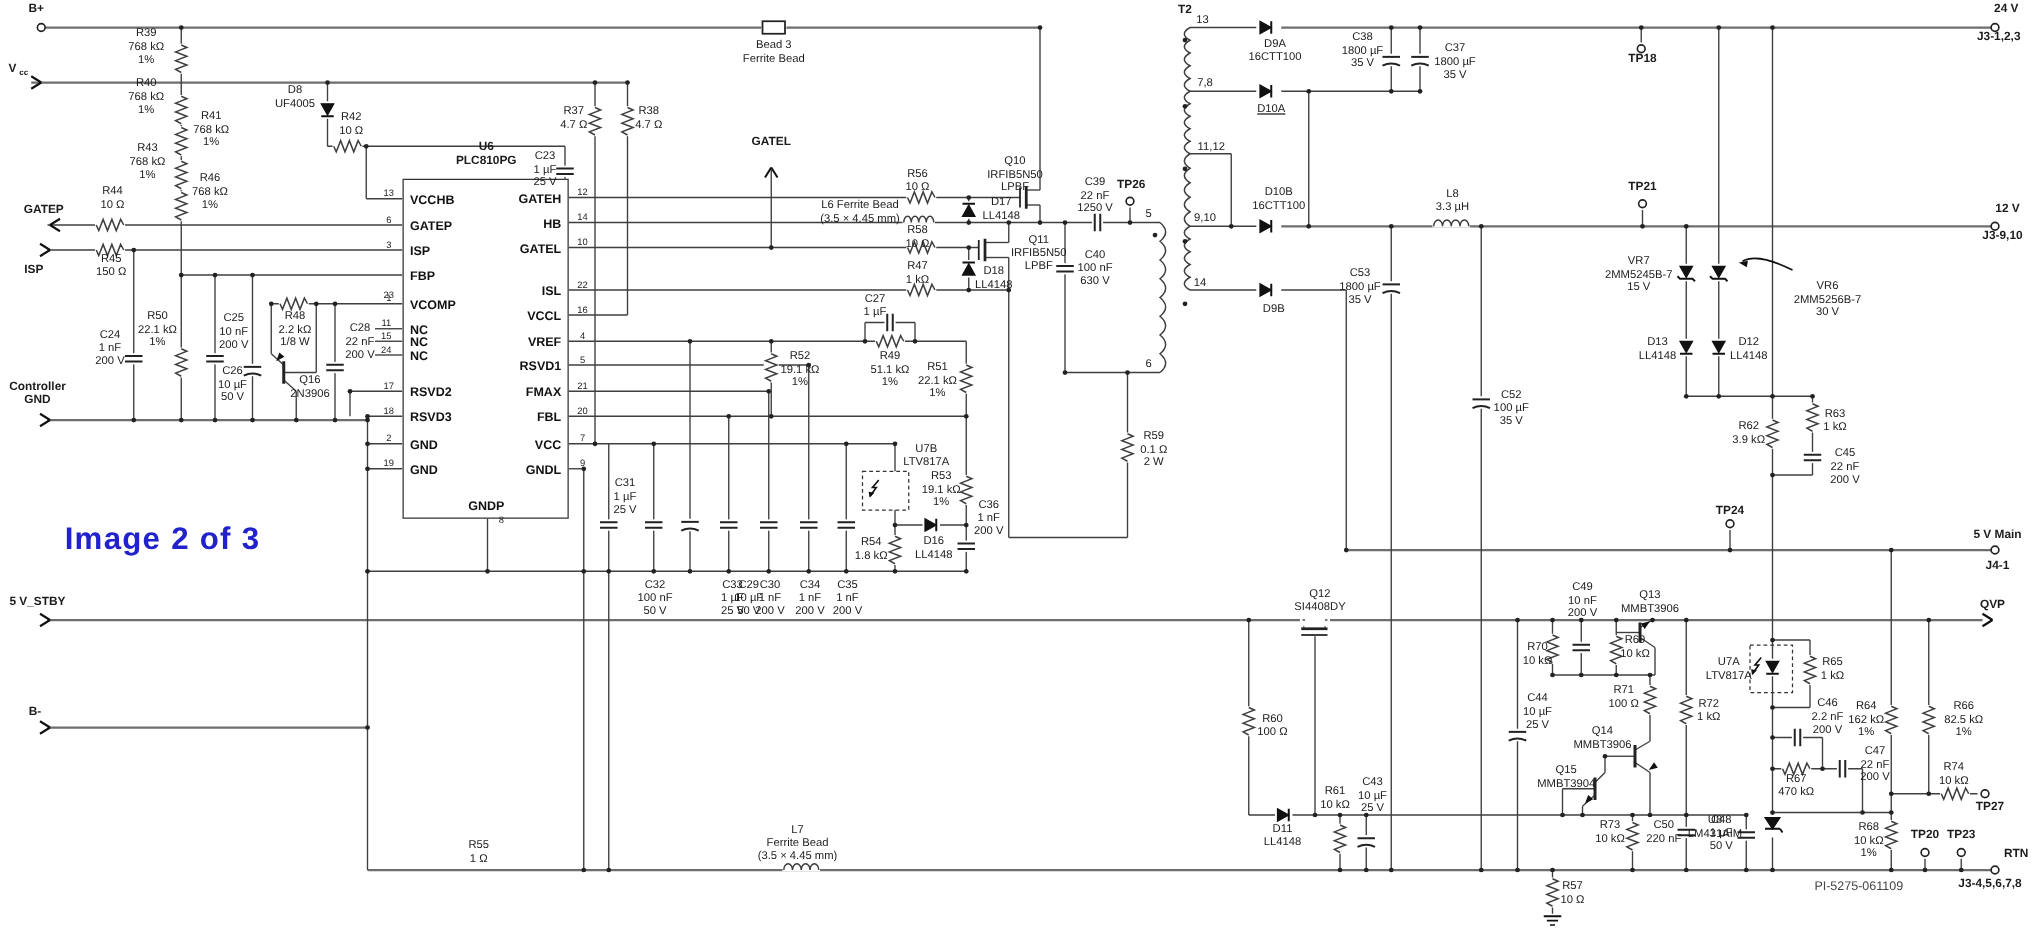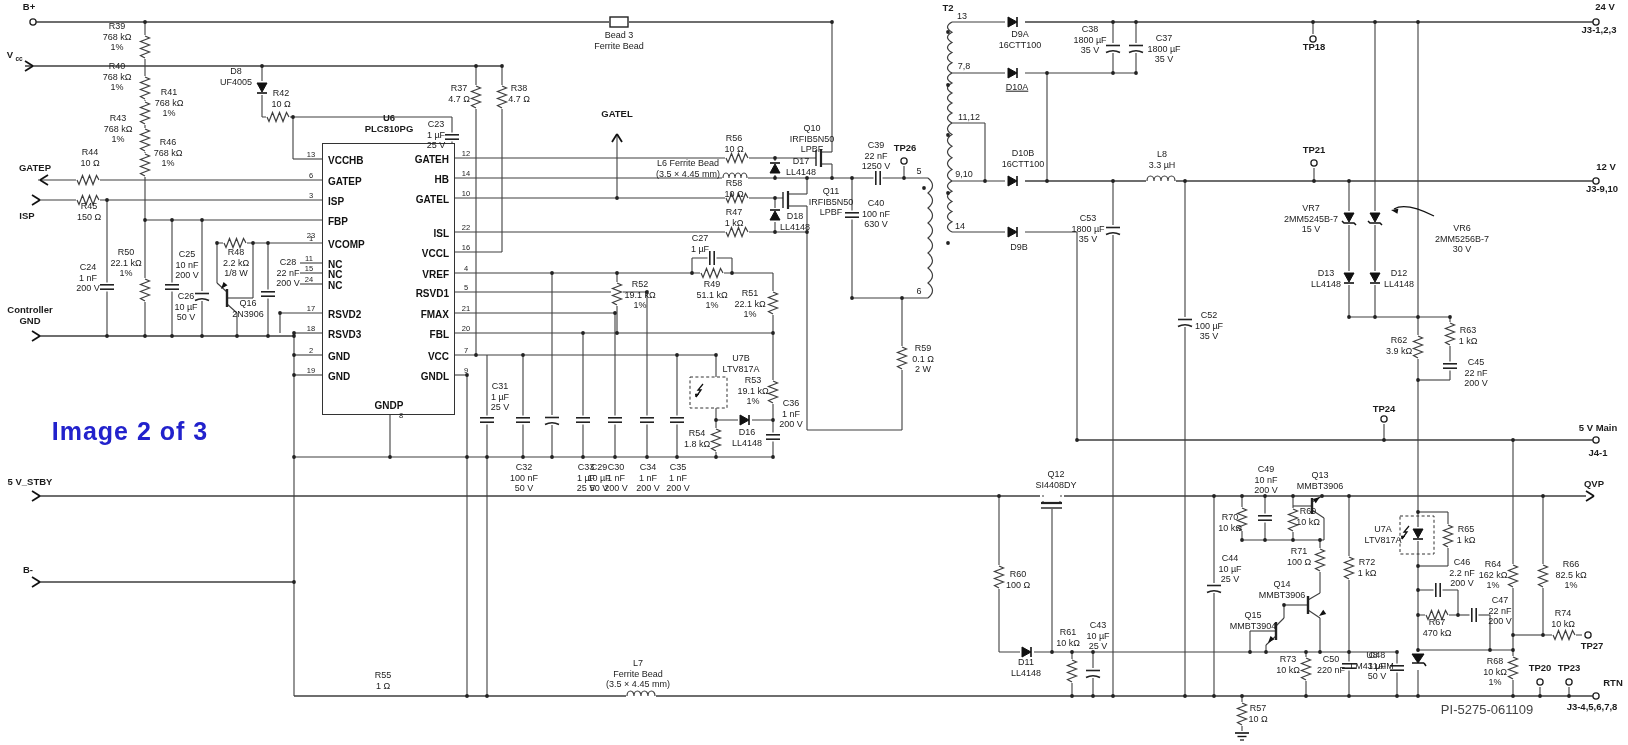--- a/index.html
+++ b/index.html
@@ -4,21 +4,21 @@
 <style>
   html,body{margin:0;padding:0;background:#fff;}
   #stage{position:relative;width:1628px;height:745px;background:#fff;overflow:hidden;
          font-family:"Liberation Sans","DejaVu Sans",sans-serif;}
   #wires{position:absolute;left:0;top:0;}
   .lbl{position:absolute;transform:translate(-50%,-50%);font-size:9px;line-height:1.18;
        color:#1c1c1c;text-align:center;white-space:pre;pointer-events:none;}
   .lbl.b{font-weight:bold;font-size:9.5px;}
   .lbl.bs{font-weight:bold;font-size:6.5px;}
   .lbl.blue{font-weight:bold;font-size:25px;color:#2222cc;letter-spacing:1px;}
-  .lbl.tiny{font-size:13px;color:#444;}
+  .lbl.tiny{font-size:10px;color:#444;}
   #u6box{position:absolute;left:322px;top:143px;width:131px;height:270px;
          border:1.6px solid #333;background:#fff;}
   .pin-name{position:absolute;font-size:10px;font-weight:bold;color:#111;white-space:nowrap;}
   .pin-num{position:absolute;font-size:7.5px;color:#222;transform:translate(-50%,-100%);}
 </style>
 </head>
 <body>
 
 <div id="stage">
   <svg id="wires" width="1628" height="745">

